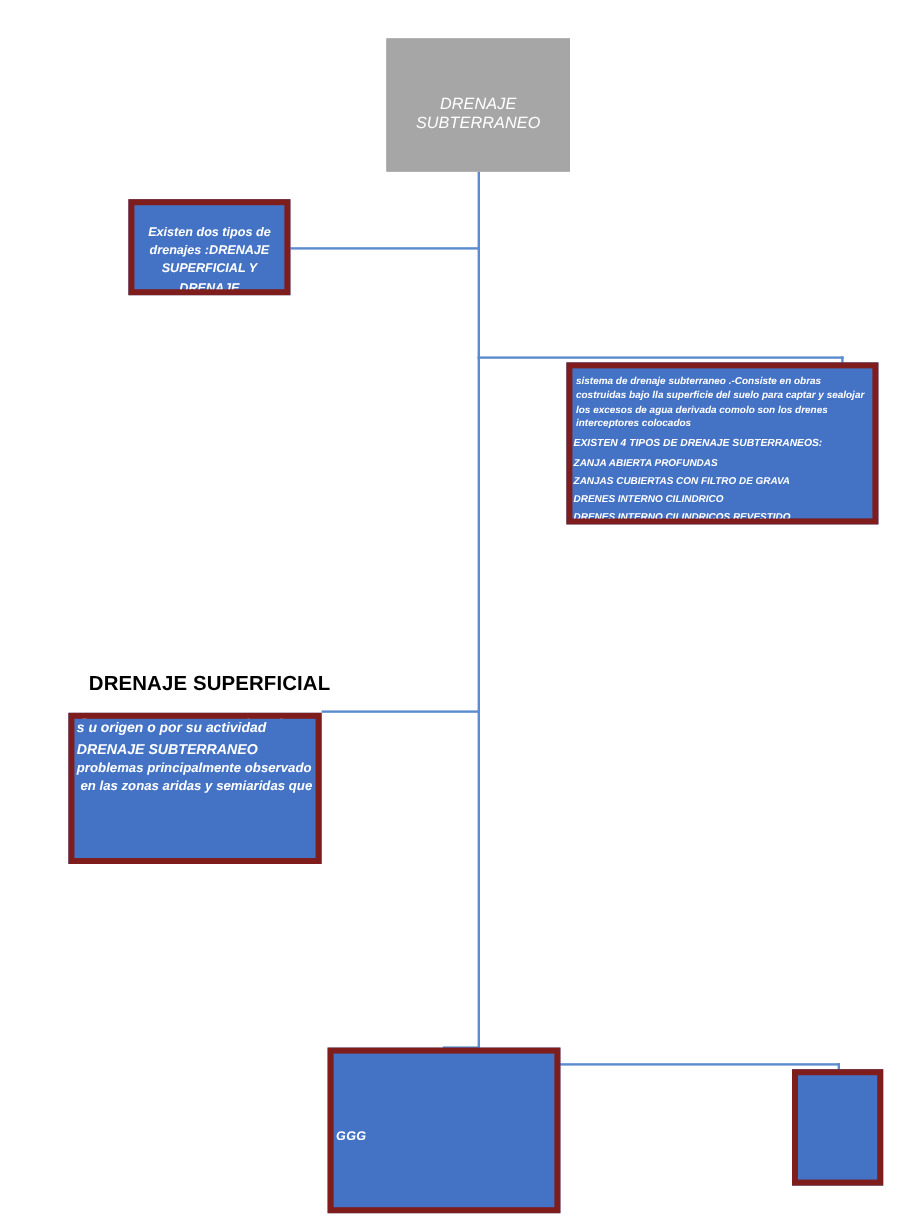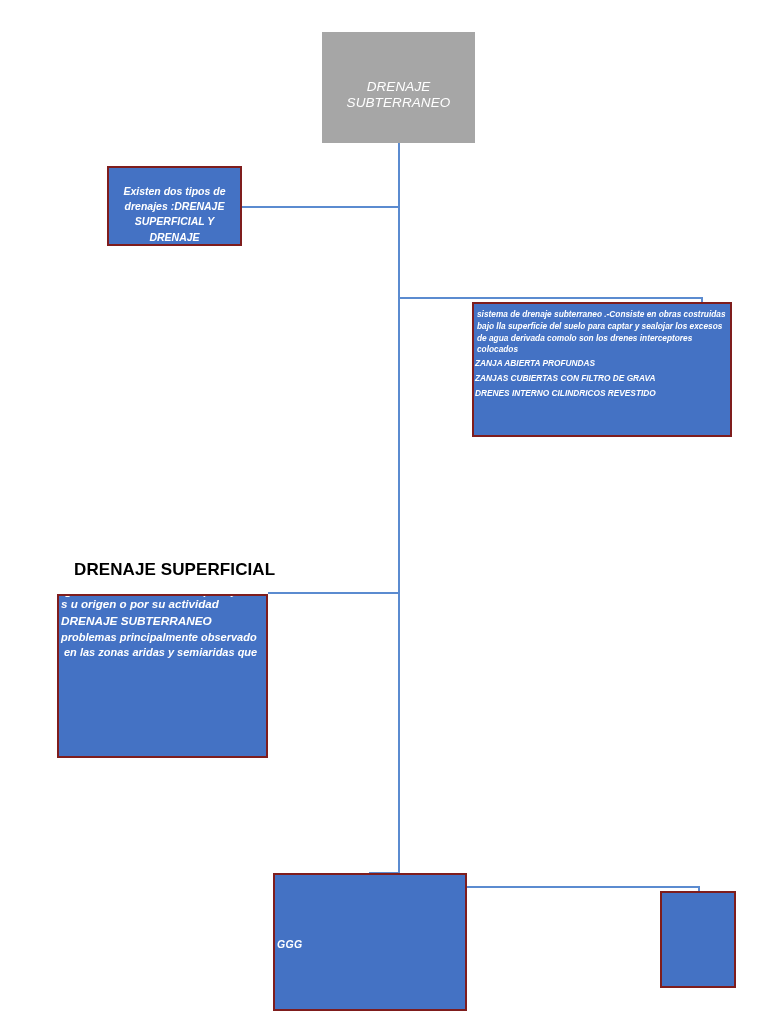--- a/index.html
+++ b/index.html
@@ -32,21 +32,21 @@
     font-style: italic;
   }
 
   .node-gray {
     background: #a6a6a6;
     border: 1px solid #a6a6a6;
   }
 
   .node-blue {
     background: #4472c4;
-    border: 2px solid #7f1d1d;
+    border: 5px solid #7f1d1d;
   }
 
   
   #node-title {
     left: 322px;
     top: 32px;
     width: 153px;
     height: 111px;
   }
   #node-title .title-text {
@@ -126,21 +126,21 @@
     font-weight: bold;
     letter-spacing: 0.1px;
     padding-left: 17px;
   }
 
   
   #node-subterraneo {
     left: 57px;
     top: 594px;
     width: 211px;
-    height: 164px;
+    height: 126px;
   }
   #node-subterraneo .clipped-top {
     position: absolute;
     left: 6px;
     top: -11px;
     width: 200px;
     height: 13px;
     overflow: hidden;
     color: #ffffff;
     font-size: 11.5px;
@@ -240,23 +240,25 @@
   <div class="node node-gray" id="node-title">
     <div class="title-text">DRENAJE SUBTERRANEO</div>
   </div>
 
   <div class="node node-blue" id="node-types">
     <div class="types-text">Existen dos tipos de drenajes :DRENAJE SUPERFICIAL Y DRENAJE</div>
   </div>
 
   <div class="node node-blue" id="node-detail">
     <div class="para">sistema de drenaje subterraneo .-Consiste en obras costruidas bajo lla superficie del suelo para captar y sealojar los excesos de agua derivada comolo son los drenes interceptores colocados</div>
+    <div class="heading">EXISTEN 4 TIPOS DE DRENAJE SUBTERRANEOS:</div>
     <ul>
       <li>ZANJA ABIERTA PROFUNDAS</li>
       <li>ZANJAS CUBIERTAS  CON FILTRO DE GRAVA</li>
+      <li>DRENES INTERNO CILINDRICO</li>
       <li>DRENES INTERNO CILINDRICOS REVESTIDO</li>
     </ul>
   </div>
 
   <div id="label-superficial">DRENAJE SUPERFICIAL</div>
 
   <div class="node node-blue" id="node-subterraneo">
     <div class="clipped-top">g  comolo son los drenes por ejem</div>
     <div class="body">
       <div class="line">s u origen o por su actividad</div>

